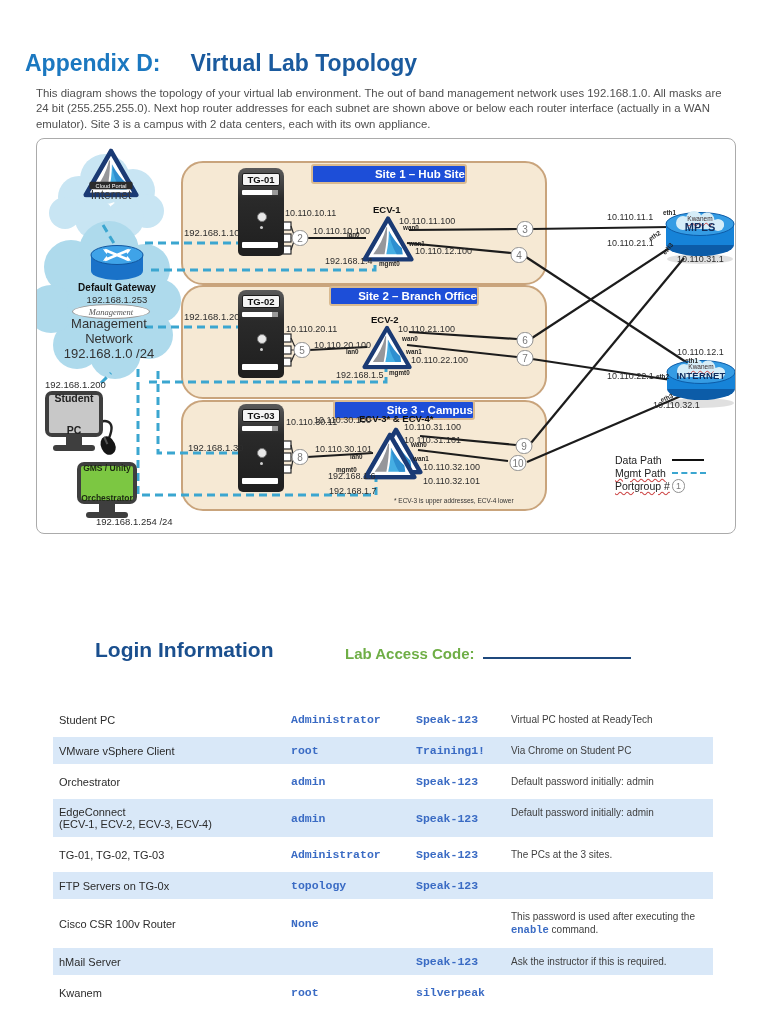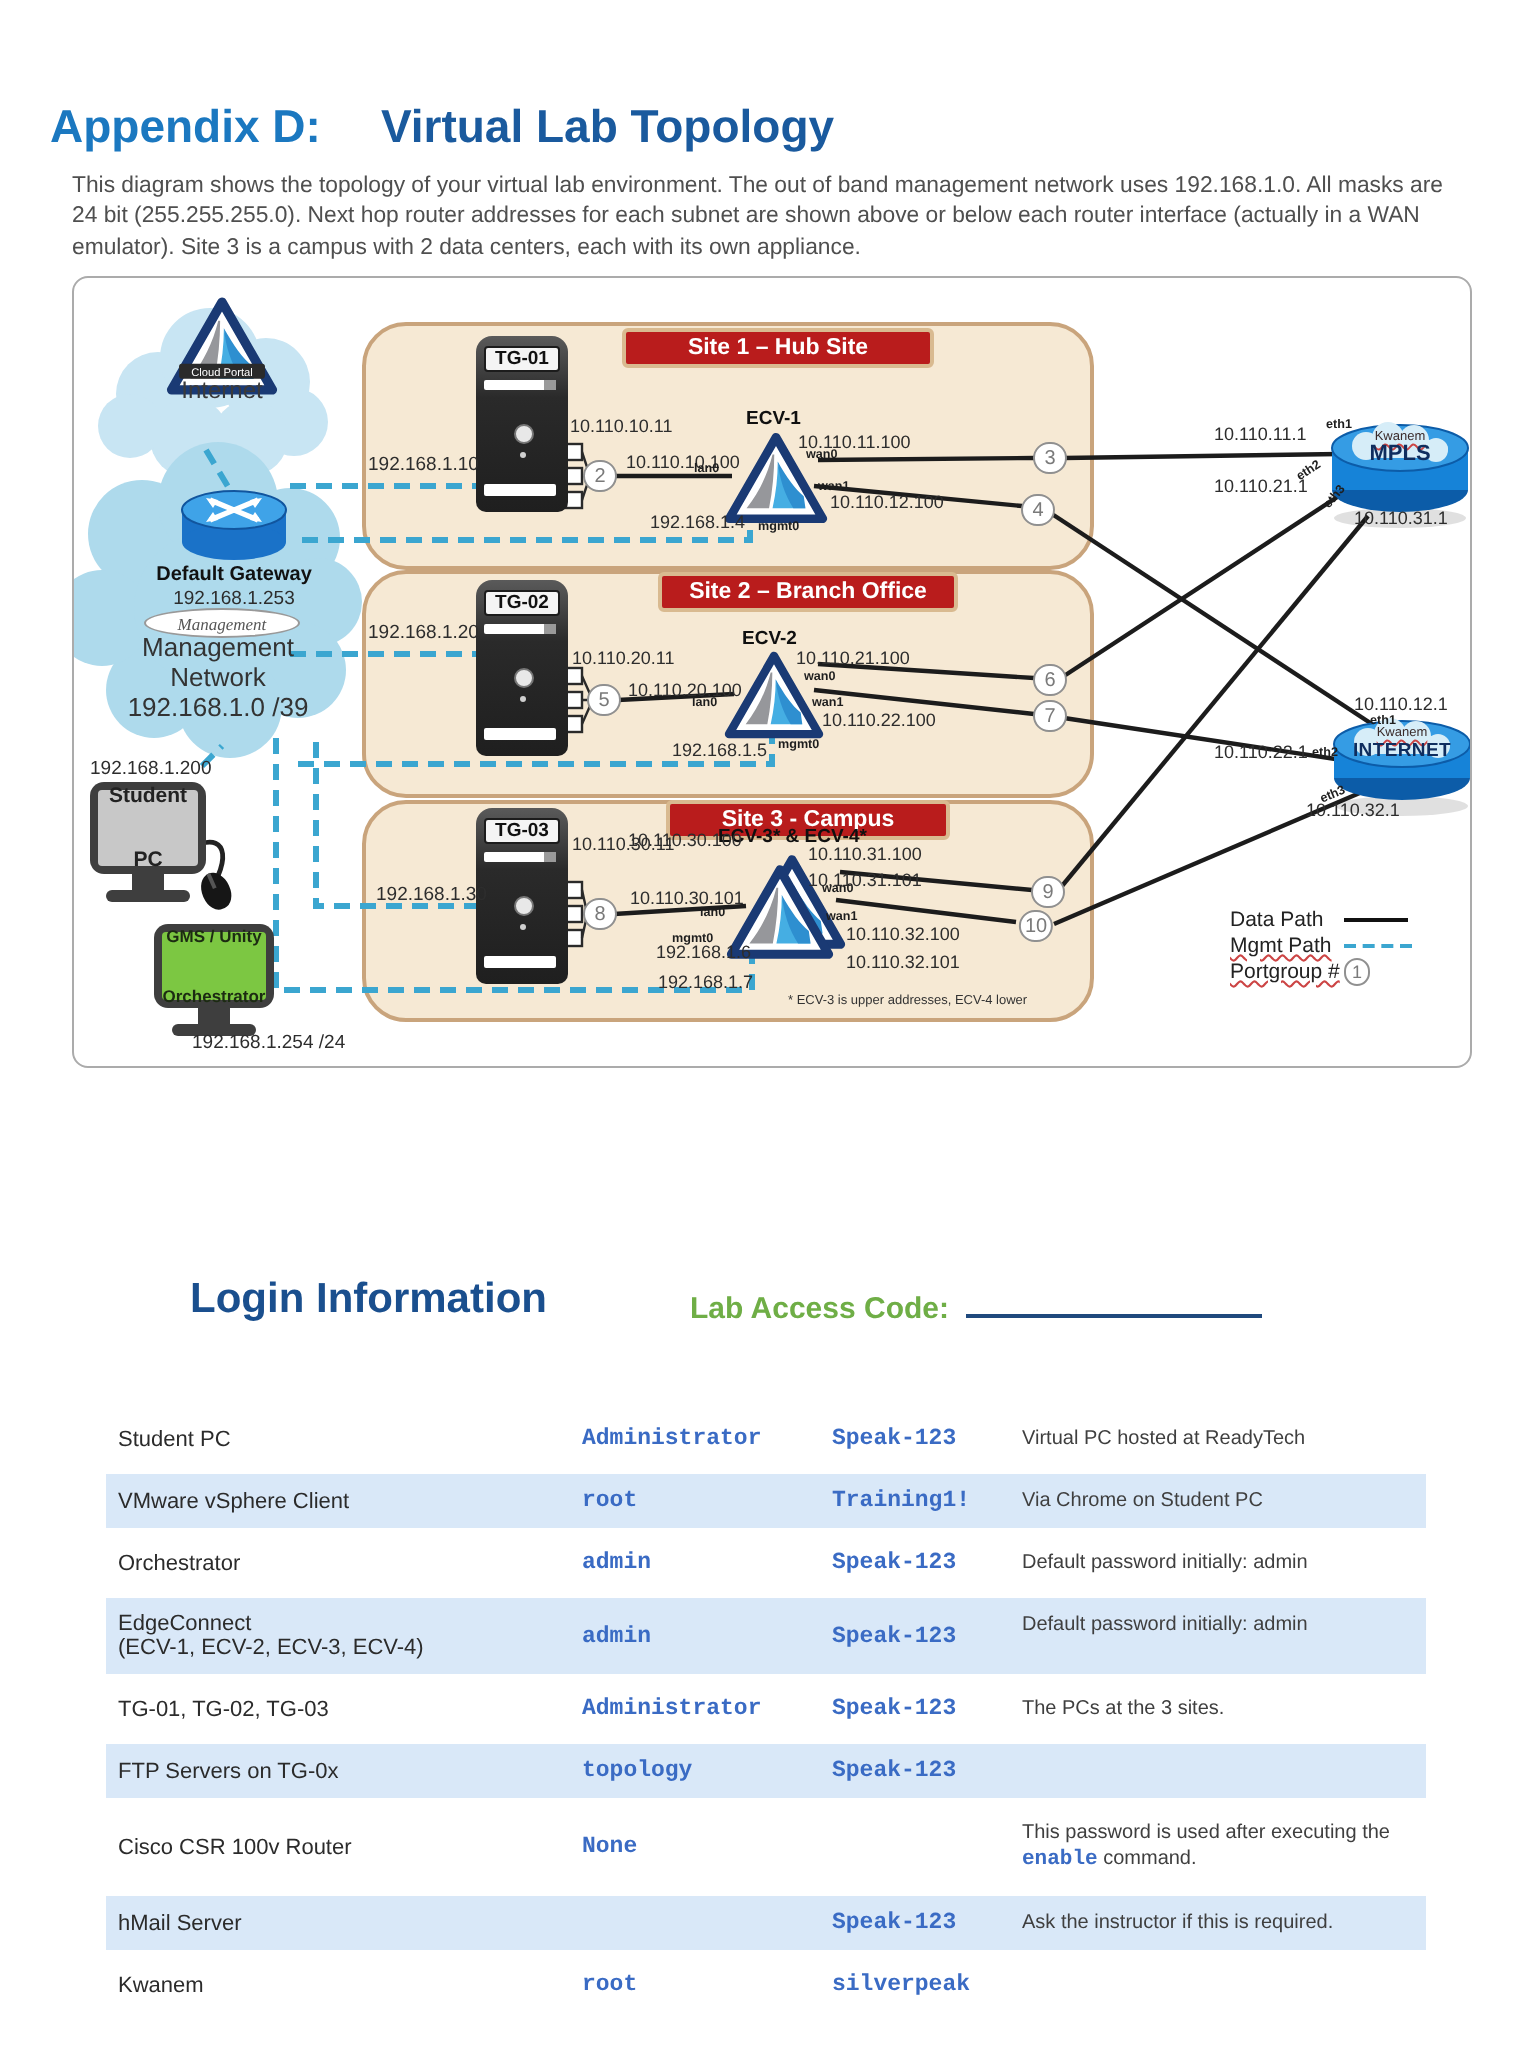--- a/index.html
+++ b/index.html
@@ -11,22 +11,22 @@
   #title{left:25px;top:50px;font-size:23px;font-weight:bold;white-space:nowrap;}
   #title .pfx{color:#1b78c0;margin-right:30px;}
   #title .main{color:#1a5a9e;}
   #intro{left:36px;top:86px;width:696px;font-size:11.4px;line-height:1.34;color:#4f4f4f;}
 
   
   #diagram{left:36px;top:138px;width:698px;height:394px;border:1px solid #ababab;
            border-radius:8px;overflow:hidden;}
   #art{position:absolute;left:0;top:0;z-index:2;}
   .site{position:absolute;z-index:1;background:#f6e9d4;border:2.5px solid #c9a47c;border-radius:22px;}
-  .badge{position:absolute;z-index:3;background:#b91c1c;border:2px solid #d9ba90;color:#fff;
-         font-size:11.5px;font-weight:bold;text-align:center;height:16px;line-height:16px;border-radius:3px;}
+  .badge{position:absolute;z-index:3;background:#1d4ed8;border:2px solid #d9ba90;color:#fff;
+         font-size:11.5px;font-weight:bold;text-align:right;height:16px;line-height:16px;border-radius:3px;}
   
   .tower{position:absolute;z-index:3;width:46px;height:88px;border-radius:8px 8px 5px 5px;
          background:linear-gradient(180deg,#5a5a5a,#2a2a2a 35%,#1f1f1f);}
   .tg-label{position:absolute;left:4px;top:5px;right:4px;background:#f4f4f4;border:1.5px solid #1c1c1c;
             border-radius:2px;font-size:9.5px;font-weight:bold;text-align:center;color:#111;line-height:11px;}
   .tower .slot{position:absolute;left:4px;width:34px;height:5px;background:#fff;border-radius:1px;}
   .tower .slot.s1{top:22px;}
   .tower .slot.s1::after{content:"";position:absolute;right:-2px;top:0;width:6px;height:5px;background:#9a9a9a;}
   .tower .slot.s2{top:74px;width:36px;height:6px;}
   .tower .led{position:absolute;left:19px;top:44px;width:8px;height:8px;border-radius:50%;
@@ -325,21 +325,21 @@
         <span class="lg-circ">1</span>
       </div>
   </div>
 
   <div>
       <div class="dlb dev" style="left: 24px; top: 49px; width: 100px; white-space: normal; text-align: center;">Internet</div>
       <div class="dlb bold10" style="left: 30px; top: 143px; width: 100px; white-space: normal; text-align: center;">Default Gateway</div>
       <div class="dlb ip10" style="left: 30px; top: 155px; width: 100px; white-space: normal; text-align: center;">192.168.1.253</div>
       <div class="dlb big" style="left: 22px; top: 177px; width: 100px; white-space: normal; text-align: center;">Management</div>
       <div class="dlb big" style="left: 22px; top: 192px; width: 100px; white-space: normal; text-align: center;">Network</div>
-      <div class="dlb big" style="left: 22px; top: 207px; width: 100px; white-space: normal; text-align: center;">192.168.1.0 /39</div>
+      <div class="dlb big" style="left: 22px; top: 207px; width: 100px; white-space: normal; text-align: center;">192.168.1.0 /24</div>
       <div class="dlb ip10" style="left: 8px; top: 240px;">192.168.1.200</div>
       <div class="dlb ip10" style="left: 27px; top: 377px; margin-left: 32px;">192.168.1.254 /24</div>
       <div class="dlb ip10" style="left: 147px; top: 88px;">192.168.1.10</div>
       <div class="dlb ip10" style="left: 147px; top: 172px;">192.168.1.20</div>
       <div class="dlb ip10" style="left: 151px; top: 303px;">192.168.1.30</div>
       <div class="dlb ip" style="left: 248px; top: 69px;">10.110.10.11</div>
       <div class="dlb ip" style="left: 276px; top: 87px;">10.110.10.100</div>
       <div class="dlb tiny" style="left: 310px; top: 92px;">lan0</div>
       <div class="dlb tiny" style="left: 366px; top: 85px;">wan0</div>
       <div class="dlb tiny" style="left: 372px; top: 101px;">wan1</div>

